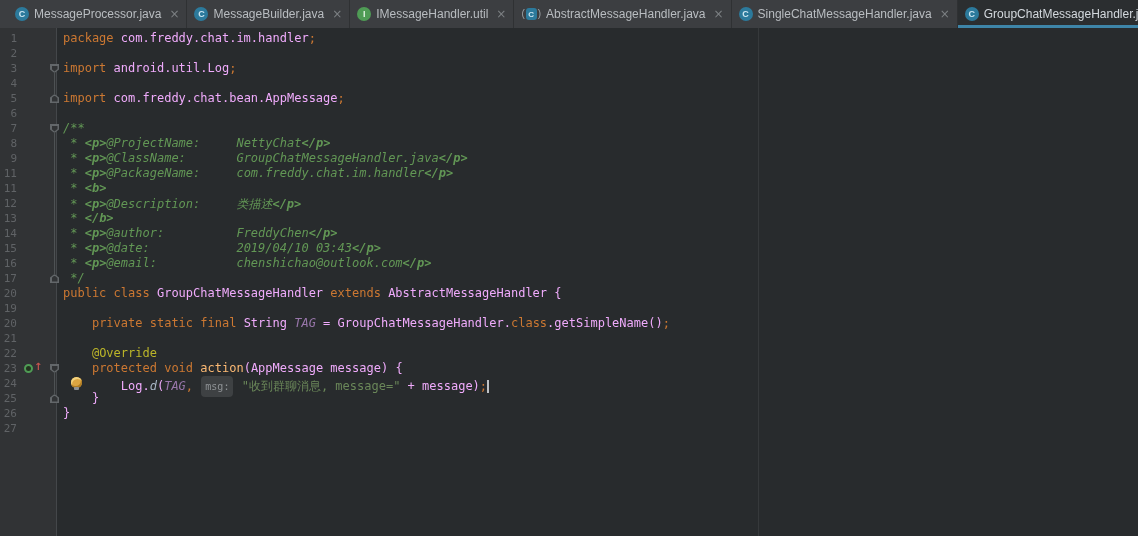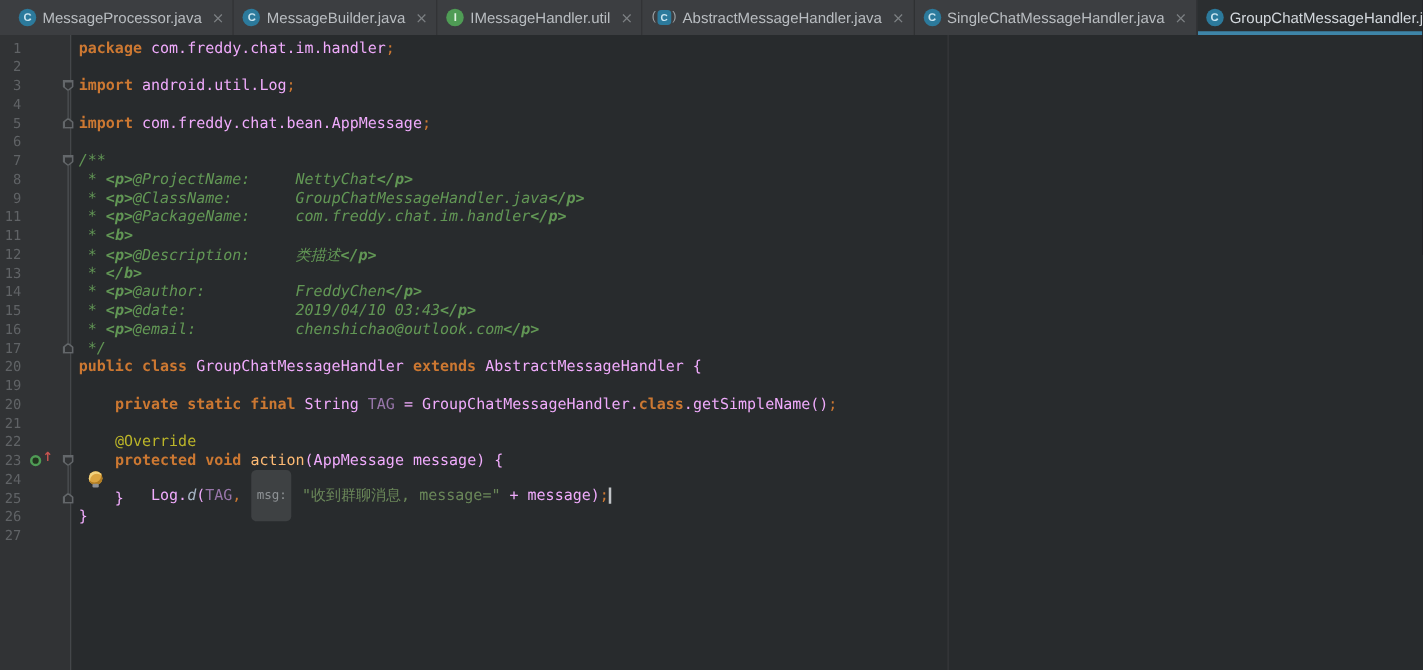--- a/index.html
+++ b/index.html
@@ -56,33 +56,33 @@
   .line { position:relative; height:15px; }
   .num {
     position:absolute; left:0; top:0; width:17px; height:15px;
     text-align:right; color:#606366; font:11px "DejaVu Sans Mono", monospace;
     line-height:15px;
   }
   .code {
     position:absolute; left:63px; top:0; height:15px; line-height:15px;
     font:12px "DejaVu Sans Mono", monospace; white-space:pre; color:#a9b7c6;
   }
-  .s-kw   { color:#cc7832; font-weight:bold; }
+  .s-kw   { color:#cc7832; font-weight:normal; }
   .s-semi { color:#cc7832; }
   .s-txt  { color:#f0abfc; }
   .s-ital { color:#a9b7c6; font-style:italic; }
   .s-cmt  { color:#629755; font-style:italic; }
   .s-tag  { color:#629755; font-style:italic; font-weight:bold; }
   .s-ann  { color:#bbb529; }
   .s-mth  { color:#fdba74; }
-  .s-fld  { color:#9876aa; }
+  .s-fld  { color:#9876aa; font-style:italic; }
   .s-str  { color:#6a8759; }
   .s-hint {
     display:inline-block; background:#3e4143; color:#8f9396;
-    border-radius:4px; padding:14px 4px; font-size:10px; font-style:normal;
+    border-radius:4px; padding:4px 4px; font-size:10px; font-style:normal;
     line-height:13px; vertical-align:middle; margin:0 1px;
   }
   .s-caret {
     display:inline-block; width:1.5px; height:13px; background:#c0c3c6;
     vertical-align:text-bottom;
   }
 
   
   .fold { position:absolute; left:50px; top:3px; width:9px; height:9px; cursor:pointer; }
   .fold .o { position:absolute; left:0; top:0; right:0; bottom:0; background:#63676a; }

